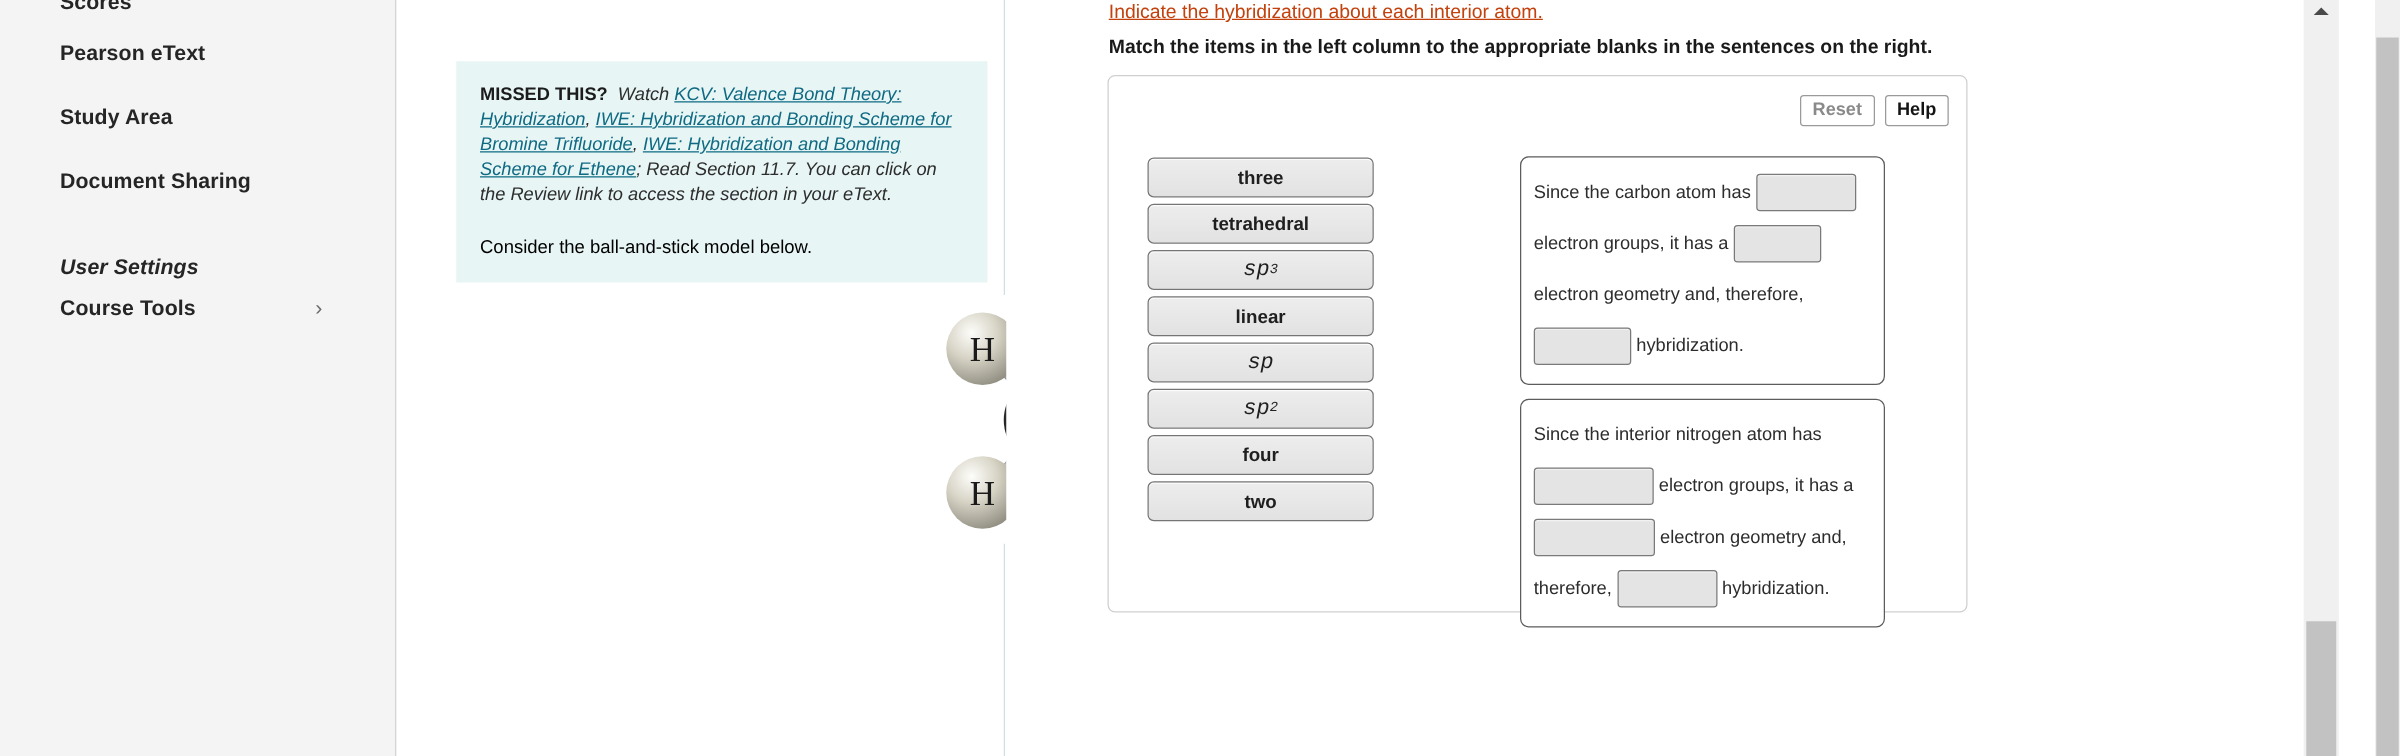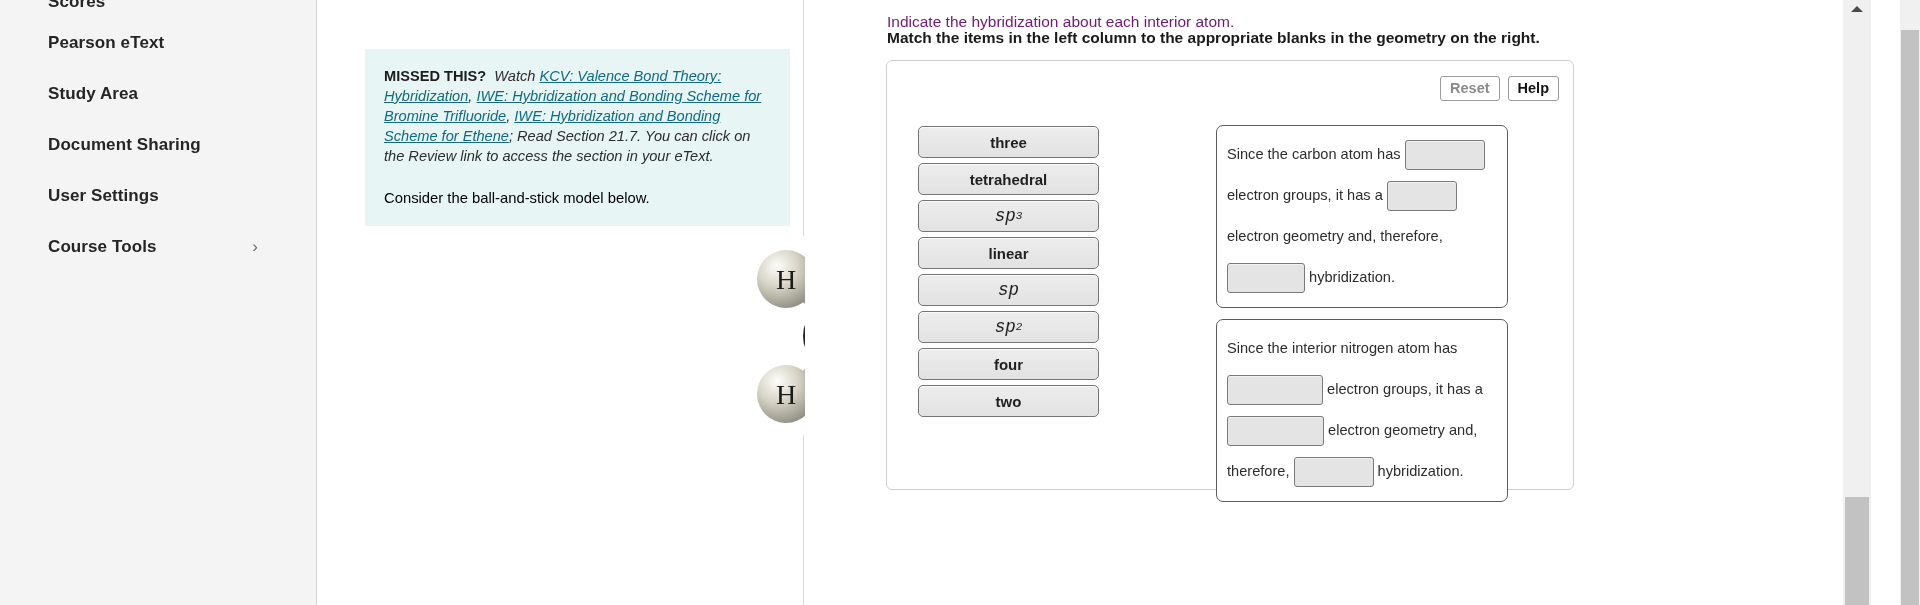--- a/index.html
+++ b/index.html
@@ -88,24 +88,25 @@
 
   
   .right-col {
     position: absolute;
     left: 805px; top: 0;
     width: 1037px; height: 605px;
     background: #ffffff;
   }
   .prompt-line {
     position: absolute;
-    left: 82px; top: 12px;
+    left: 82px; top: 0px;
     font-size: 15.5px;
-    color: #701a75;
+    color: #c2410c;
     line-height: 20px;
+    text-decoration: underline;
   }
   .prompt-strong {
     position: absolute;
     left: 82px; top: 28px;
     font-size: 15.5px;
     font-weight: bold;
     color: #1a1a1a;
     line-height: 20px;
   }
   .activity-box {
@@ -245,34 +246,34 @@
 </head>
 <body>
 
 <div id="root">
 
   <nav class="sidebar">
     <div class="sb-item" style="top:-8px;"><span>Scores</span></div>
     <div class="sb-item" style="top:33px;"><span>Pearson eText</span></div>
     <div class="sb-item" style="top:84px;"><span>Study Area</span></div>
     <div class="sb-item" style="top:135px;"><span>Document Sharing</span></div>
-    <div class="sb-item" style="top:186px;"><span>User Settings</span></div>
+    <div class="sb-item" style="top:204px;font-style:italic;"><span>User Settings</span></div>
     <div class="sb-item" style="top:237px;">
       <span>Course Tools</span>
       <span class="sb-chevron">›</span>
     </div>
   </nav>
 
   <section class="left-col">
 
     <div class="missed-box">
       <p class="missed-text">
         <span class="lead">MISSED THIS?</span>
         <span>&nbsp;</span><span>Watch</span>
-        <a href="#">KCV: Valence Bond Theory: Hybridization</a><span>, </span><a href="#">IWE: Hybridization and Bonding Scheme for Bromine Trifluoride</a><span>, </span><a href="#">IWE: Hybridization and Bonding Scheme for Ethene</a><span>; Read Section 21.7. You can click on the Review link to access the section in your eText.</span>
+        <a href="#">KCV: Valence Bond Theory: Hybridization</a><span>, </span><a href="#">IWE: Hybridization and Bonding Scheme for Bromine Trifluoride</a><span>, </span><a href="#">IWE: Hybridization and Bonding Scheme for Ethene</a><span>; Read Section 11.7. You can click on the Review link to access the section in your eText.</span>
       </p>
       <p class="consider-text">Consider the ball-and-stick model below.</p>
     </div>
 
     <div class="mol-frame">
       <svg class="mol-svg" width="366" height="199" viewBox="0 0 366 199">
         <defs>
           <radialGradient id="gH" cx="35%" cy="28%" r="78%">
             <stop offset="0%" stop-color="#fdfdfa"></stop>
             <stop offset="45%" stop-color="#d8d5c7"></stop>
@@ -334,21 +335,21 @@
           <circle cx="304" cy="100" r="31" fill="url(#gN)"></circle>
           <text x="304" y="111" text-anchor="middle" font-family="Liberation Serif, serif" font-size="29" fill="#f0f7fb">N</text>
         </g>
       </svg>
     </div>
   </section>
 
   <section class="right-col">
 
     <div class="prompt-line">Indicate the hybridization about each interior atom.</div>
-    <div class="prompt-strong">Match the items in the left column to the appropriate blanks in the geometry on the right.</div>
+    <div class="prompt-strong">Match the items in the left column to the appropriate blanks in the sentences on the right.</div>
 
     <div class="activity-box">
 
       <div class="btn-row">
         <button class="sq-btn reset">Reset</button>
         <button class="sq-btn help">Help</button>
       </div>
 
       <div class="items-col">
         <div class="drag-item">three</div>

